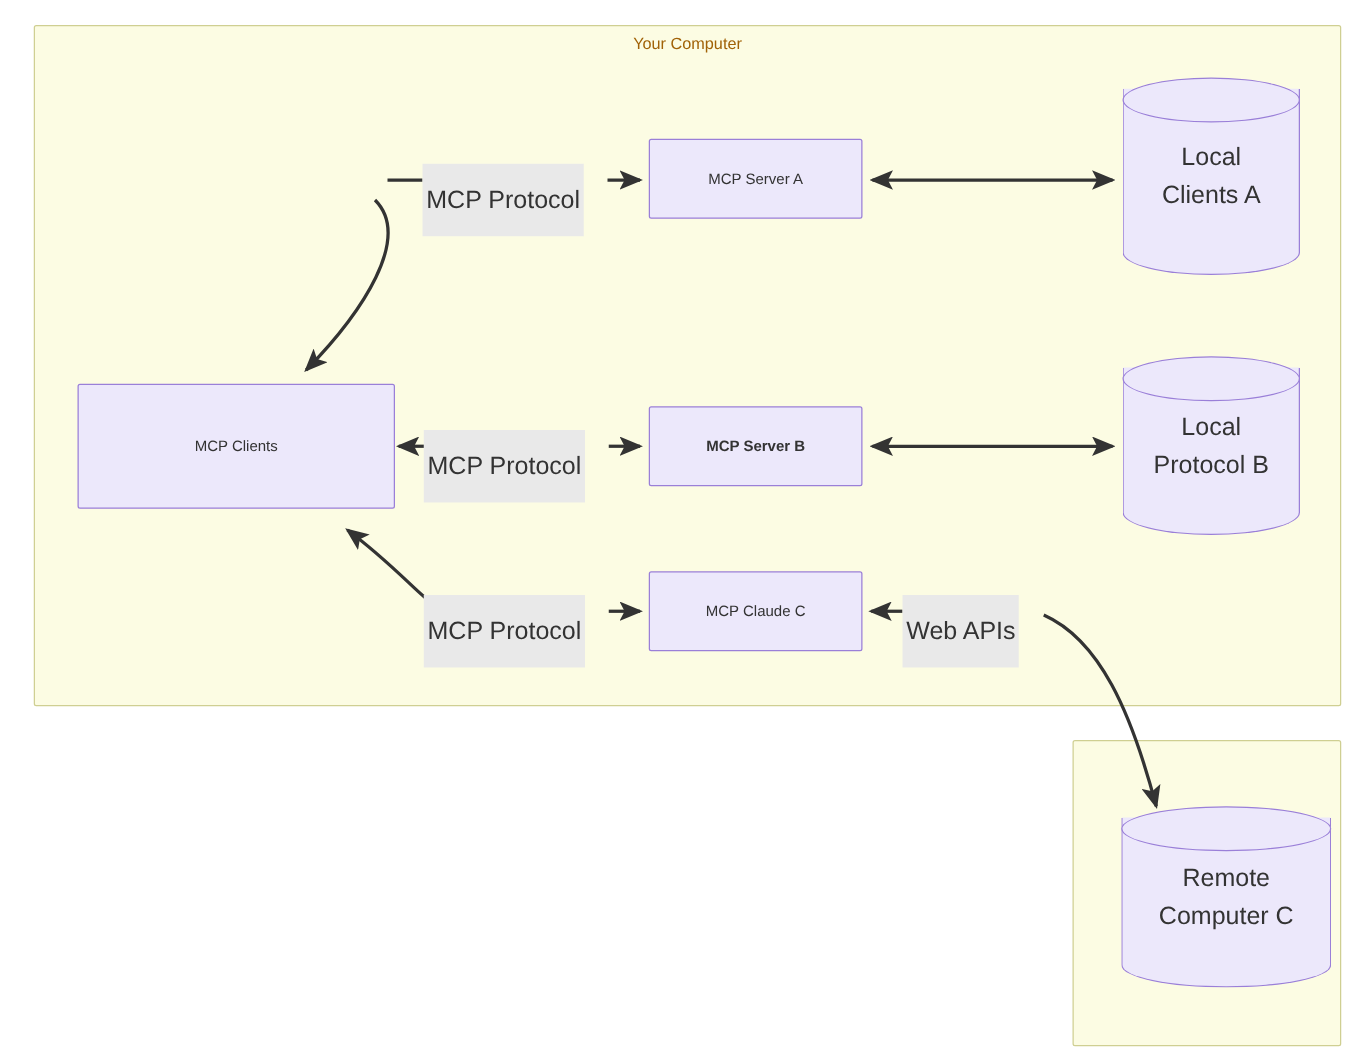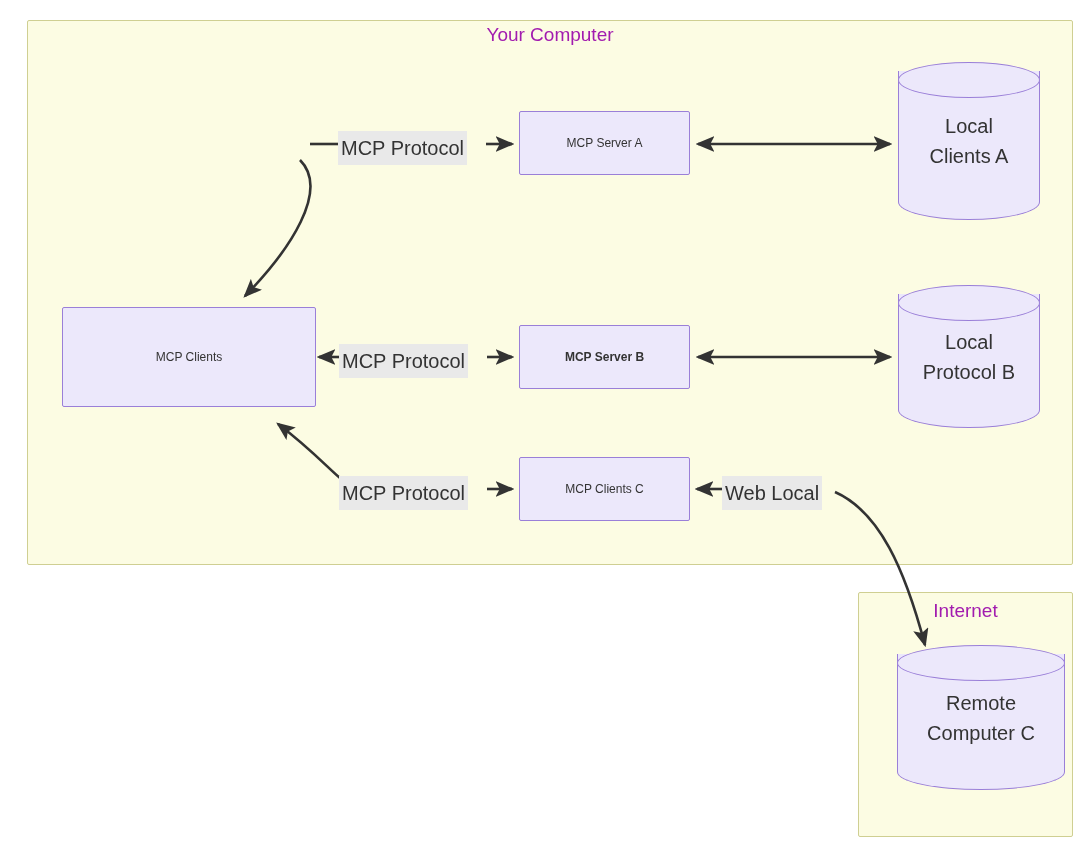--- a/index.html
+++ b/index.html
@@ -25,22 +25,22 @@
     background: #FCFCE3;
     border: 1.6px solid #CFCF92;
     border-radius: 2px;
     box-sizing: border-box;
   }
   .subgraph-title {
     position: absolute;
     left: 0;
     right: 14px;
     text-align: center;
-    color: #a21caf;
-    font-size: 19px;
+    color: #a16207;
+    font-size: 13px;
     line-height: 22px;
     white-space: nowrap;
   }
   
   .node-rect {
     position: absolute;
     background: #ECE8FB;
     border: 1.6px solid #9A7FD8;
     border-radius: 2px;
     box-sizing: border-box;
@@ -100,21 +100,21 @@
     text-align: center;
     white-space: nowrap;
   }
   
   .edge-label {
     position: absolute;
     background: #E9E9E9;
     color: #333333;
     font-size: 20px;
     line-height: 24px;
-    padding: 5px 3px;
+    padding: 17px 3px;
     white-space: nowrap;
     box-sizing: border-box;
   }
   
   #edges {
     position: absolute;
     left: 0;
     top: 0;
     width: 1080px;
     height: 844px;
@@ -136,21 +136,20 @@
 <body>
 
 <div id="canvas">
 
   <div class="subgraph" style="left:27px; top:20px; width:1046px; height:545px;">
   </div>
   <div class="subgraph-title" style="left:27px; top:24px; width:1046px;">Your Computer</div>
 
   <div class="subgraph" style="left:858px; top:592px; width:215px; height:245px;">
   </div>
-  <div class="subgraph-title" style="left:858px; top:600px; width:215px;">Internet</div>
 
   <svg id="edges" viewBox="0 0 1080 844">
     <defs>
       <marker id="arrowEnd" viewBox="0 0 12 10" refX="10.5" refY="5" markerWidth="7.2" markerHeight="6" orient="auto-start-reverse" markerUnits="strokeWidth">
         <path d="M 0 0 L 12 5 L 0 10 L 2.6 5 z" fill="#333333"></path>
       </marker>
       <marker id="arrowStart" viewBox="0 0 12 10" refX="10.5" refY="5" markerWidth="7.2" markerHeight="6" orient="auto-start-reverse" markerUnits="strokeWidth">
         <path d="M 0 0 L 12 5 L 0 10 L 2.6 5 z" fill="#333333"></path>
       </marker>
     </defs>
@@ -187,21 +186,21 @@
 
   <div class="node-rect" style="left:519px; top:111px; width:171px; height:64px;">
     <span>MCP Server A</span>
   </div>
 
   <div class="node-rect" style="left:519px; top:325px; width:171px; height:64px;font-weight:bold;">
     <span>MCP Server B</span>
   </div>
 
   <div class="node-rect" style="left:519px; top:457px; width:171px; height:64px;">
-    <span>MCP Clients C</span>
+    <span>MCP Claude C</span>
   </div>
 
   <div class="node-db" style="left:898px; top:62px; width:142px; height:158px;">
     <div class="db-body"></div>
     <div class="db-top"></div>
     <div class="db-label">
       <span>Local</span>
       <span>Clients A</span>
     </div>
   </div>
@@ -223,17 +222,17 @@
       <span>Computer C</span>
     </div>
   </div>
 
   <div class="edge-label" style="left:338px; top:131px;">MCP Protocol</div>
 
   <div class="edge-label" style="left:339px; top:344px;">MCP Protocol</div>
 
   <div class="edge-label" style="left:339px; top:476px;">MCP Protocol</div>
 
-  <div class="edge-label" style="left:722px; top:476px;">Web Local</div>
+  <div class="edge-label" style="left:722px; top:476px;">Web APIs</div>
 
   <div class="watermark" style="left:1066px; top:812px;"></div>
 
 </div>
 
 </body></html>

